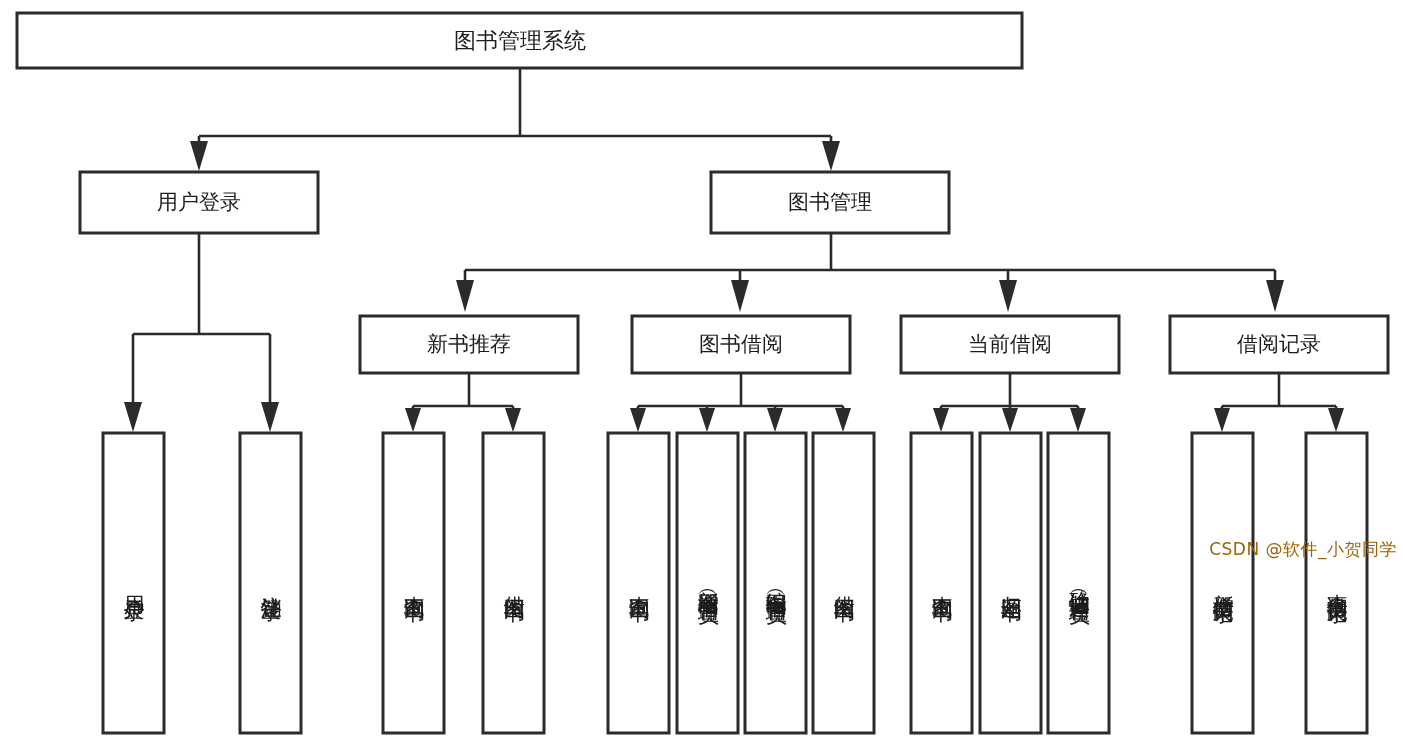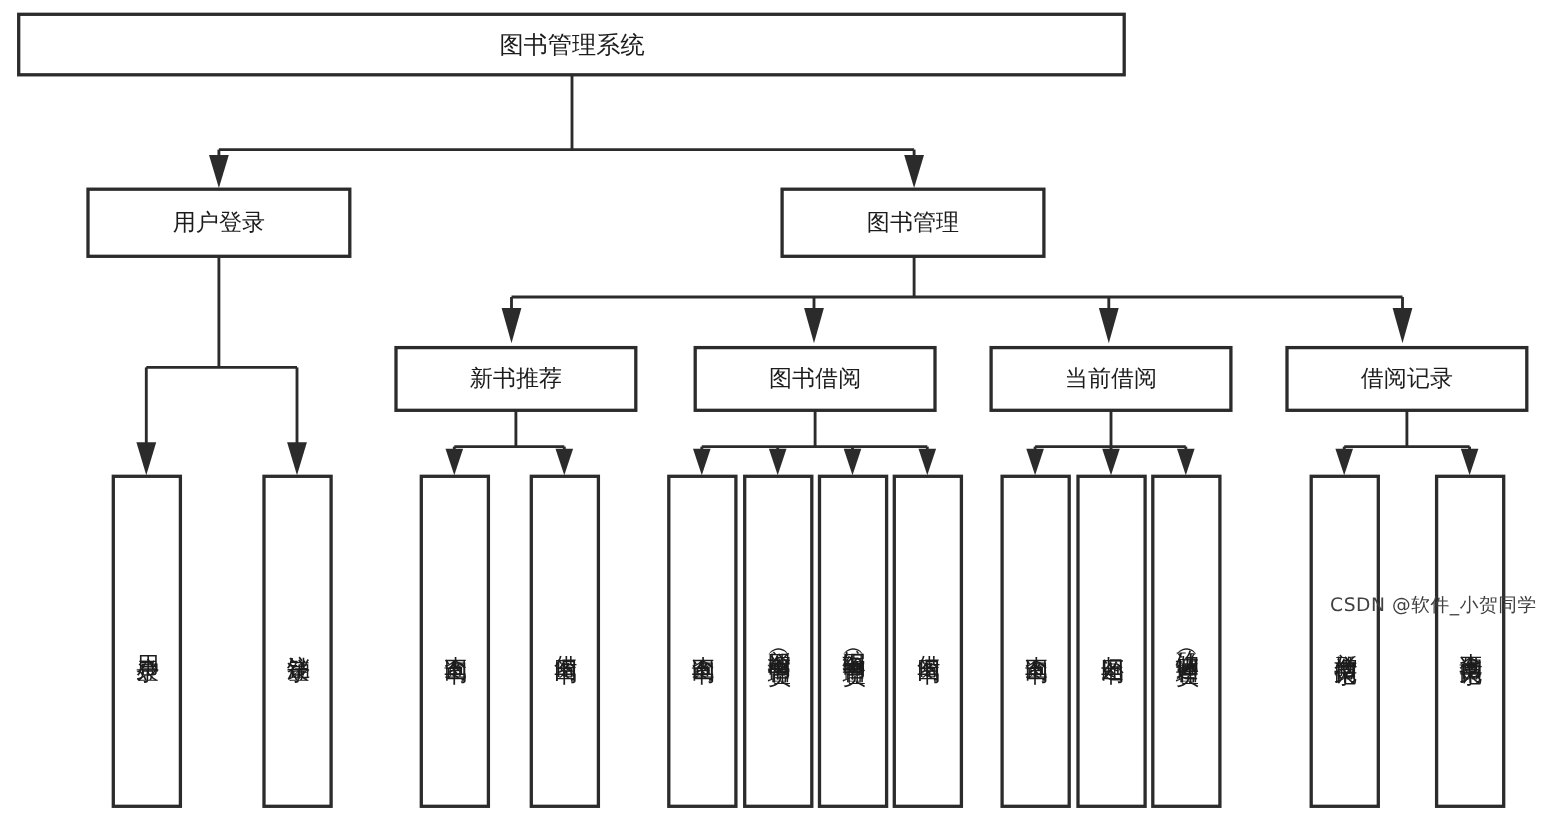--- a/index.html
+++ b/index.html
@@ -72,21 +72,21 @@
     color: #1c1c1c;
     white-space: nowrap;
     text-align: center;
   }
   .watermark {
     position: absolute;
     right: 8px;
     bottom: 8px;
     font-family: "DejaVu Sans", "Liberation Sans", sans-serif;
     font-size: 17px;
-    color: #404040;
+    color: #a16207;
     letter-spacing: 0.5px;
     white-space: nowrap;
     pointer-events: none;
   }
 </style>
 </head>
 <body>
 
 <div id="diagram-root">
 

